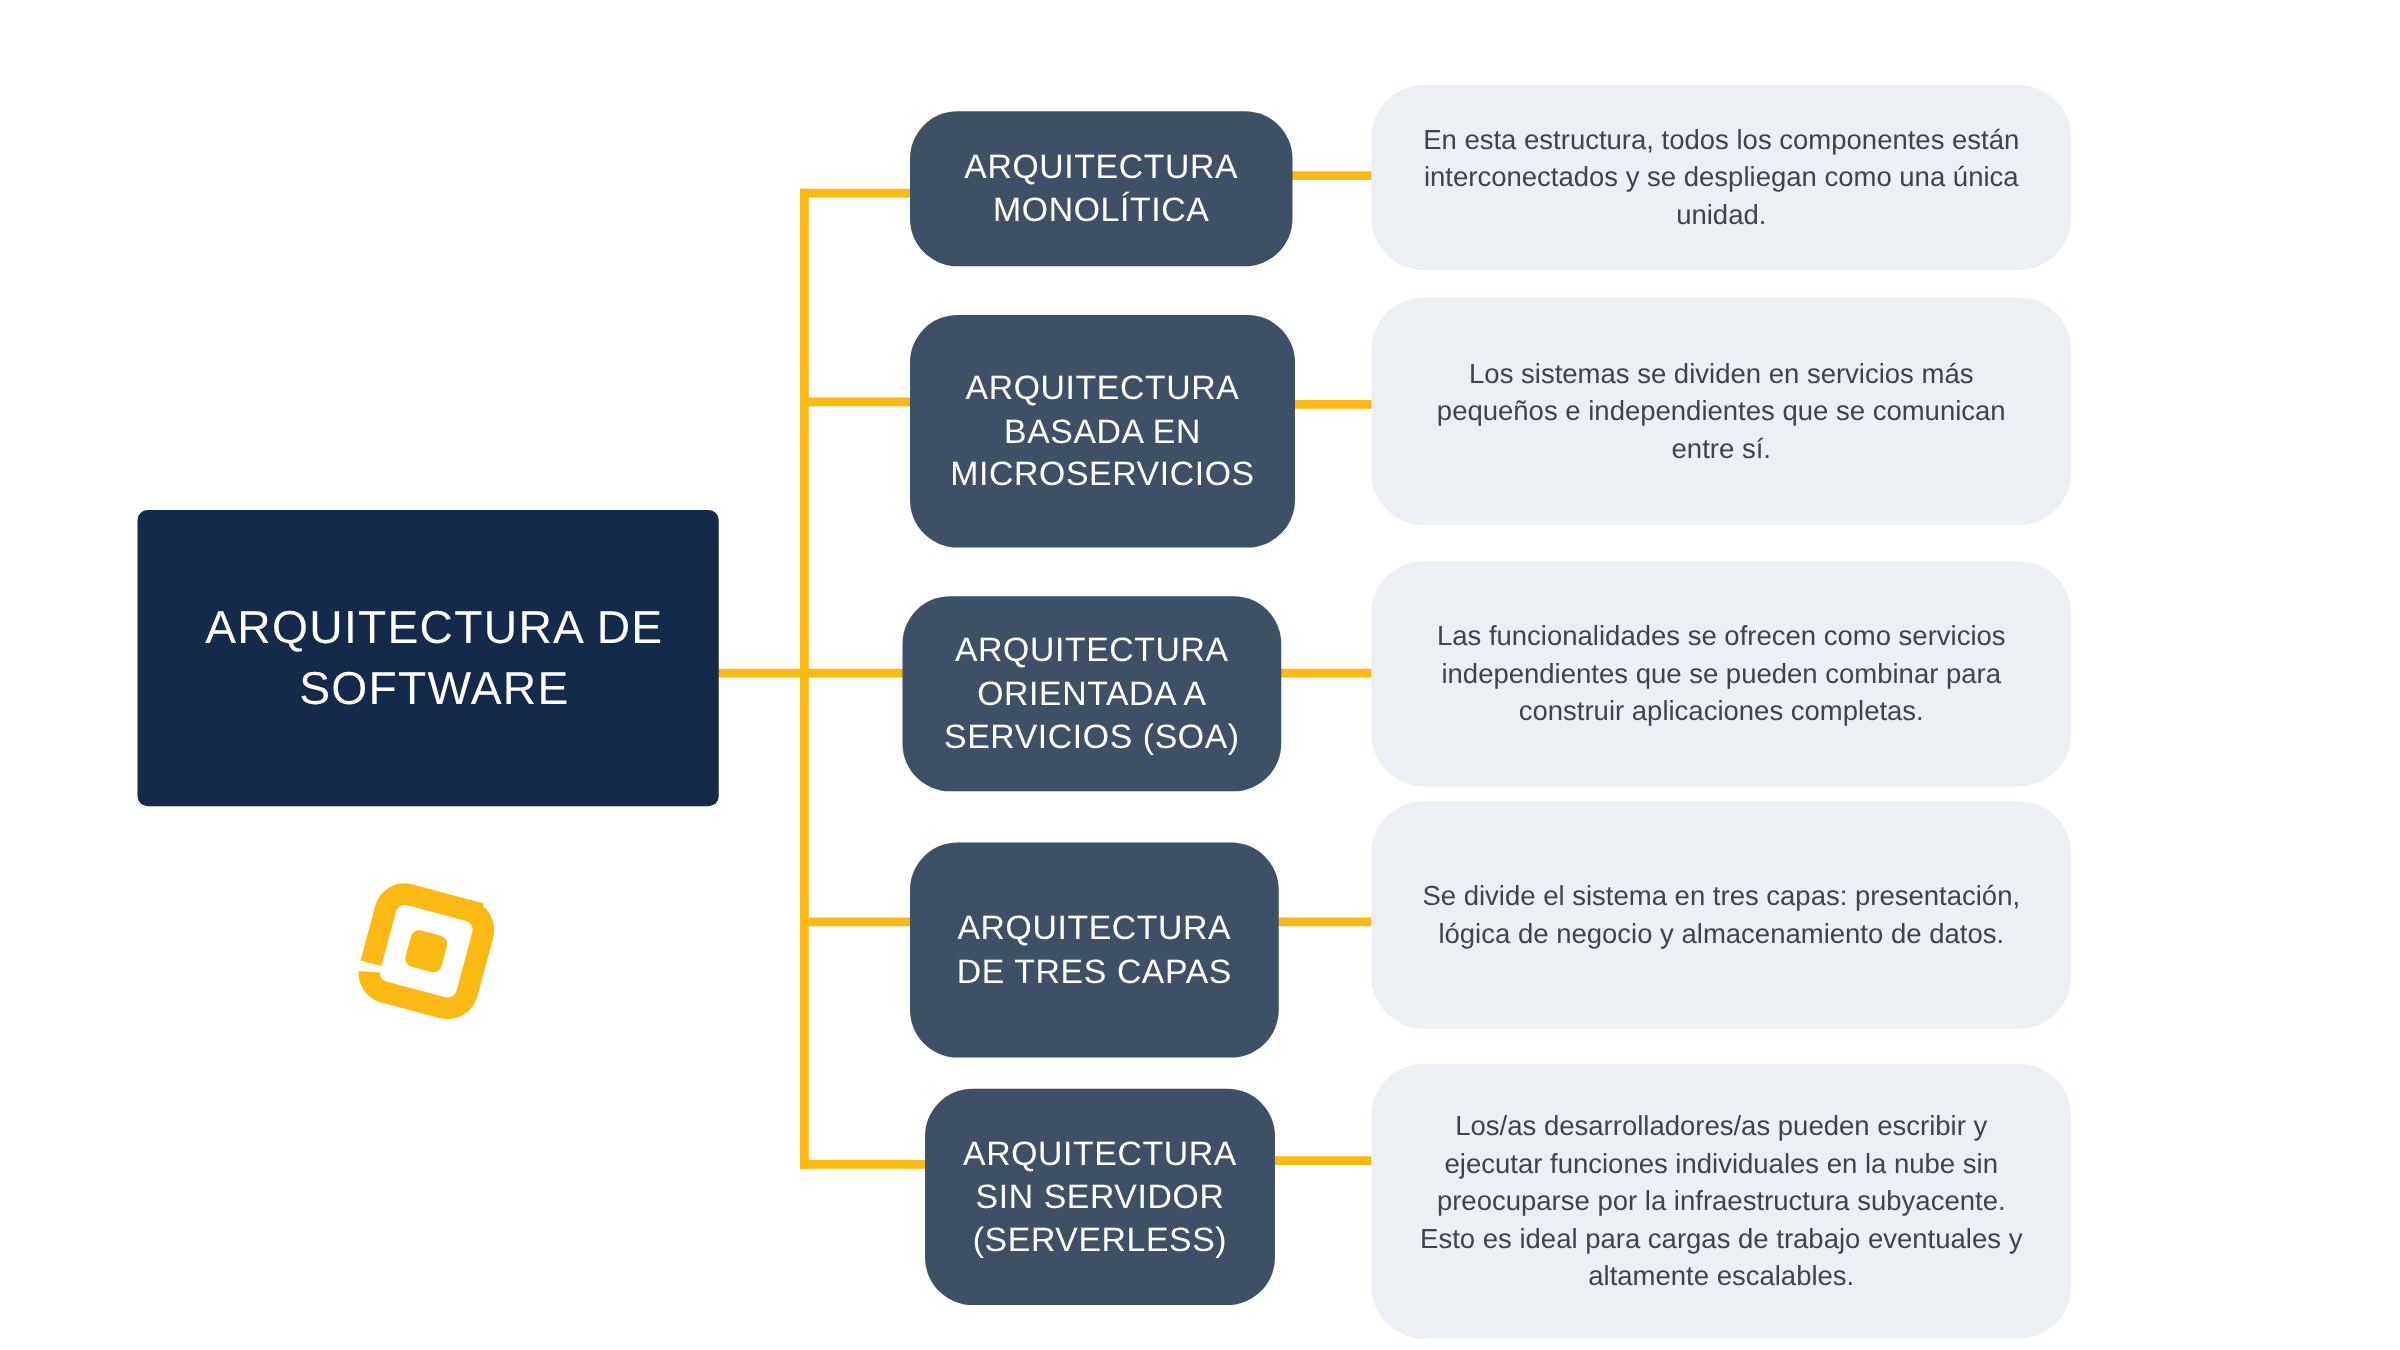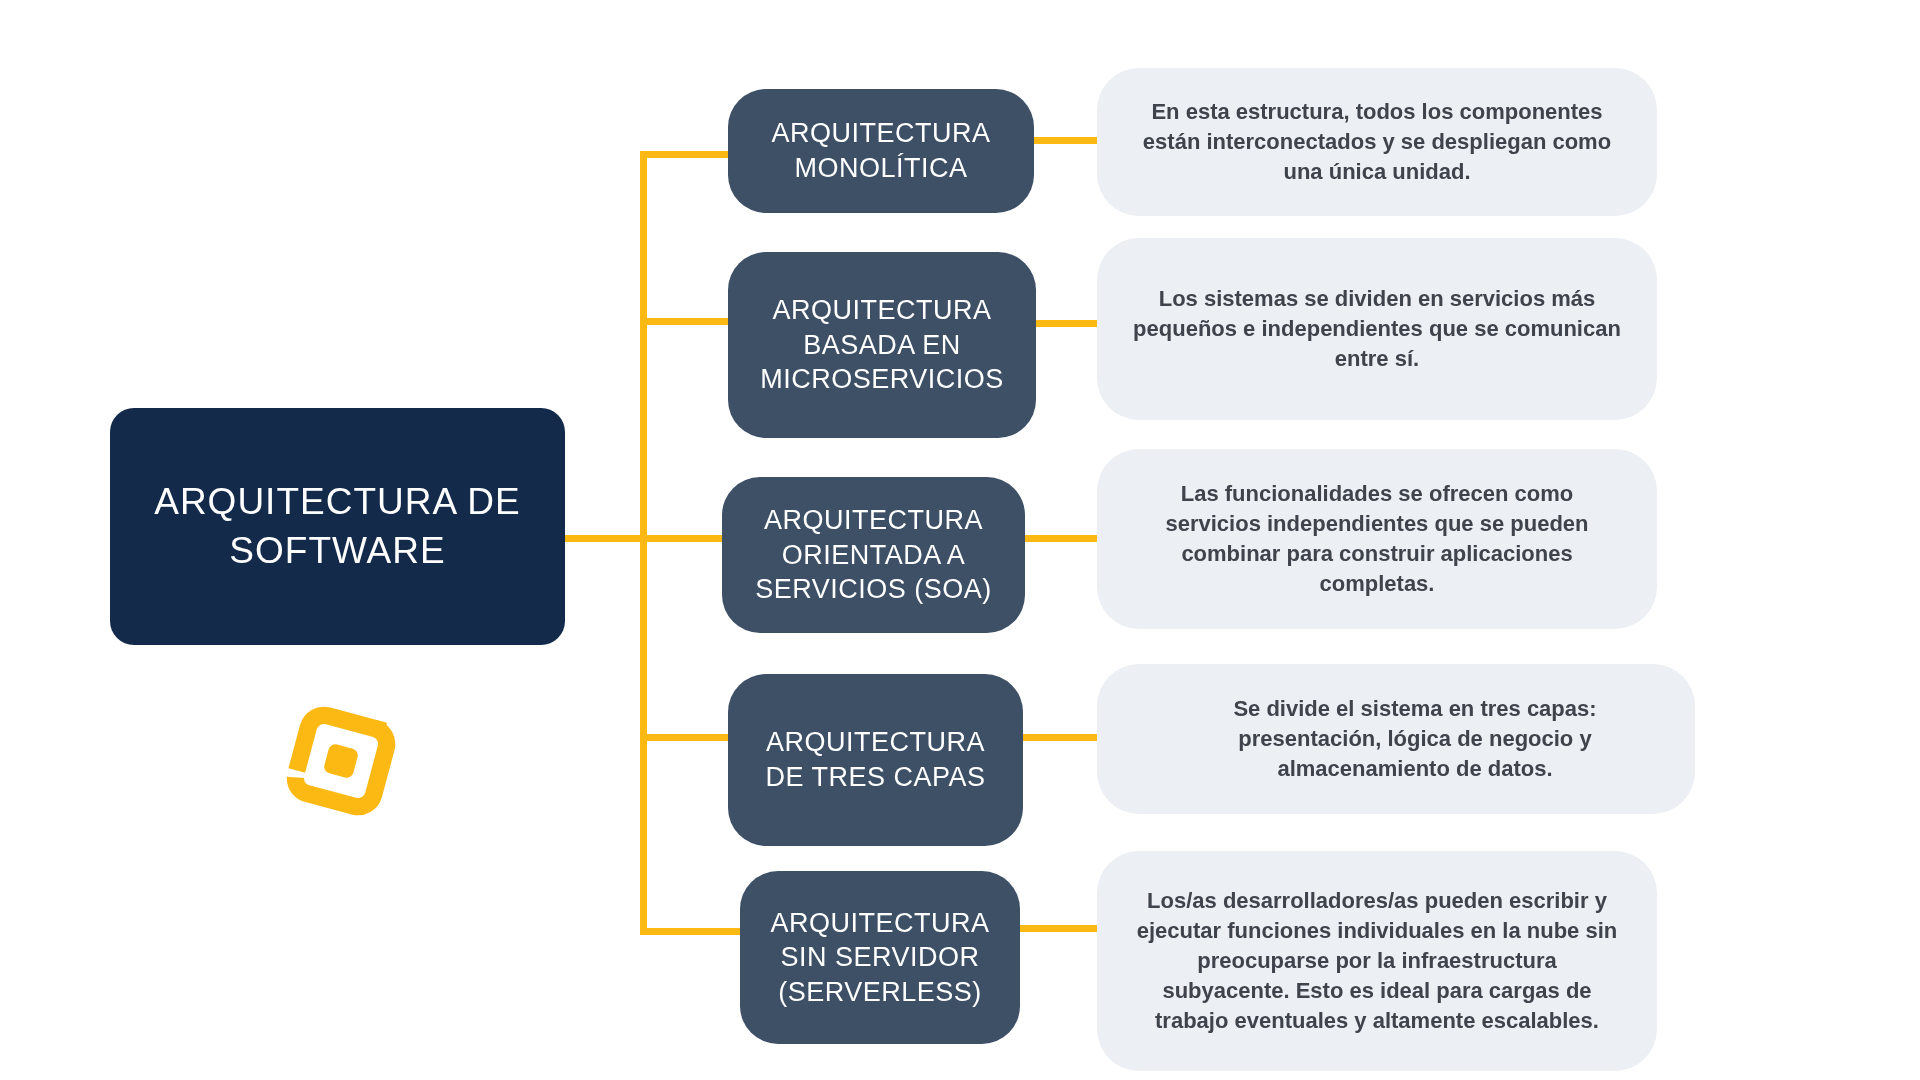--- a/index.html
+++ b/index.html
@@ -17,24 +17,25 @@
   }
   .connector {
     position: absolute;
     background: var(--connector, #FCB813);
   }
   .root-box {
     position: absolute;
     left: 110px; top: 408px;
     width: 455px; height: 237px;
     background: var(--root-bg, #142A4A);
-    border-radius: 24px;
+    border-radius: 8px;
     display: flex; align-items: center; justify-content: center;
     text-align: center;
     z-index: 2;
+    padding-left: 10px;
   }
   .root-box .label {
     color: var(--node-text, #ffffff);
     font-size: 37px;
     line-height: 1.3;
     letter-spacing: 1px;
     white-space: pre-line;
   }
   .node {
     position: absolute;
@@ -61,21 +62,20 @@
     display: flex; align-items: center; justify-content: center;
     text-align: center;
     padding: 0;
     z-index: 2;
   }
   .desc .text {
     color: var(--desc-text, #3E434C);
     font-size: 22px;
     line-height: 1.36;
     padding: 18px 36px;
-    font-weight: bold;
   }
   .logo-wrap {
     position: absolute;
     left: 272px; top: 692px;
     width: 138px; height: 138px;
     z-index: 2;
   }
 </style>
 </head>
 <body>
@@ -132,21 +132,21 @@
 SERVICIOS (SOA)</span>
   </div>
   <div class="desc" style="top:449px; height:180px;">
     <span class="text">Las funcionalidades se ofrecen como servicios independientes que se pueden combinar para construir aplicaciones completas.</span>
   </div>
 
   <div class="node" style="left:728px; top:655px; width:295px; height:172px;">
     <span class="label">ARQUITECTURA
 DE TRES CAPAS</span>
   </div>
-  <div class="desc" style="top:664px; height:150px;padding-left:38px;">
+  <div class="desc" style="top:641px; height:182px;">
     <span class="text">Se divide el sistema en tres capas: presentación, lógica de negocio y almacenamiento de datos.</span>
   </div>
 
   <div class="node" style="left:740px; top:852px; width:280px; height:173px;">
     <span class="label">ARQUITECTURA
 SIN SERVIDOR
 (SERVERLESS)</span>
   </div>
   <div class="desc" style="top:823px; height:220px;margin-top:28px;">
     <span class="text">Los/as desarrolladores/as pueden escribir y ejecutar funciones individuales en la nube sin preocuparse por la infraestructura subyacente. Esto es ideal para cargas de trabajo eventuales y altamente escalables.</span>

